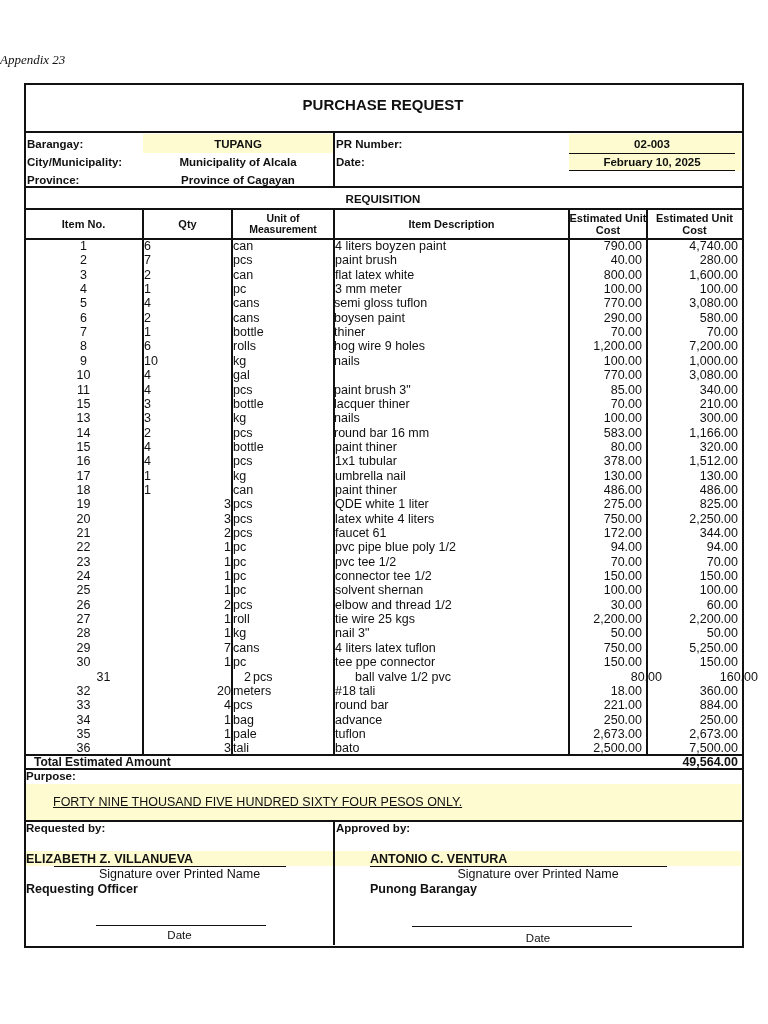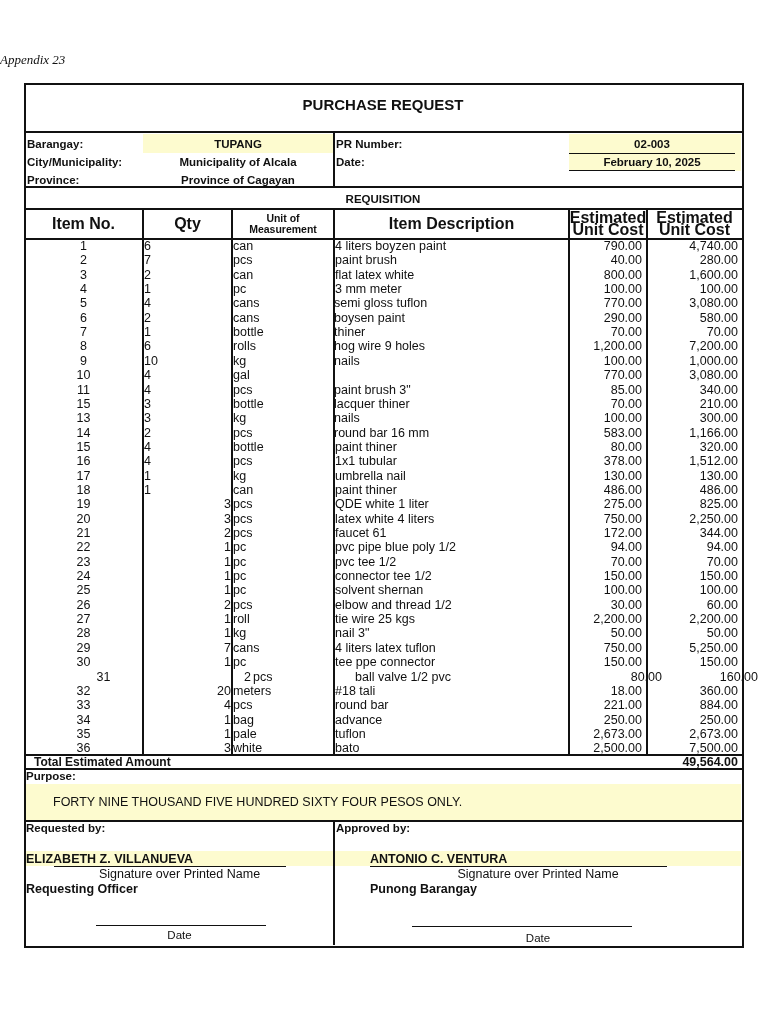--- a/index.html
+++ b/index.html
@@ -8,21 +8,21 @@
   .appendix { left:0; top:52px; width:741px; text-align:left; font-family:"Liberation Serif", serif; font-style:italic; font-size:13px; }
   .frame { left:24px; top:83px; width:716px; height:861px; border:2px solid #111; }
   .hline { position:absolute; height:0; border-top:2px solid #111; }
   .hline.thin { border-top:1px solid #111; }
   .vline { position:absolute; width:0; border-left:2px solid #111; }
   .title { left:24px; top:96px; width:718px; text-align:center; font-weight:bold; font-size:15px; }
   .lbl { font-weight:bold; font-size:11.5px; }
   .yellow { background:#fdfbcf; }
   .center { text-align:center; }
   .right { text-align:right; }
-  .hdr { font-weight:bold; font-size:16px; text-align:center; line-height:12px; display:flex; align-items:center; justify-content:center; }
+  .hdr { font-weight:bold; font-size:11px; text-align:center; line-height:12px; display:flex; align-items:center; justify-content:center; }
   .row { position:absolute; left:24px; width:718px; height:14.35px; font-size:12.5px; line-height:14px; }
   .row span { position:absolute; top:0; white-space:nowrap; }
   .c-no { left:0; width:119px; text-align:center; }
   .c-qty-l { left:120px; }
   .c-qty-r { left:119px; width:88px; text-align:right; }
   .c-unit { left:209px; }
   .c-desc-l { left:311px; }
   .c-desc-c { left:310px; width:235px; }
   .c-uc { left:545px; width:73px; text-align:right; }
   .c-cost { left:623px; width:91px; text-align:right; }
@@ -350,35 +350,35 @@
       <span class="c-no">35</span>
       <span class="c-qty-r">1</span>
       <span class="c-unit">pale</span>
       <span class="c-desc-l">tuflon</span>
       <span class="c-uc">2,673.00</span>
       <span class="c-cost">2,673.00</span>
     </div>
     <div class="row" style="top: 741.25px;">
       <span class="c-no">36</span>
       <span class="c-qty-r">3</span>
-      <span class="c-unit">white</span>
+      <span class="c-unit">tali</span>
       <span class="c-desc-l">bato</span>
       <span class="c-uc">2,500.00</span>
       <span class="c-cost">7,500.00</span>
     </div>
   </div>
 
 <div class="hline" style="left:24px;top:754px;width:718px;"></div>
 <div class="abs lbl" style="left:26px;top:755px;font-size:12px;padding-left:8px;">Total Estimated Amount</div>
 <div class="abs lbl right" style="left:600px;top:755px;width:138px;font-size:12.5px;">49,564.00</div>
 <div class="hline" style="left:24px;top:768px;width:718px;"></div>
 
 <div class="abs lbl" style="left:26px;top:770px;">Purpose:</div>
 <div class="abs yellow" style="left:26px;top:784px;width:715px;height:36px;"></div>
-<div class="abs" style="left:53px;top:795px;font-size:12.5px;">FORTY NINE THOUSAND FIVE HUNDRED SIXTY FOUR PESOS ONLY.</div>
+<div class="abs" style="left:53px;top:795px;font-size:12.5px;text-decoration:underline;">FORTY NINE THOUSAND FIVE HUNDRED SIXTY FOUR PESOS ONLY.</div>
 <div class="hline" style="left:24px;top:820px;width:718px;"></div>
 
 <div class="vline" style="left:333px;top:820px;height:125px;"></div>
 
 <div class="abs lbl" style="left:26px;top:822px;">Requested by:</div>
 <div class="abs yellow" style="left:26px;top:851px;width:307px;height:15px;"></div>
 <div class="abs signame" style="left:26px;top:852px;width:307px;">ELIZABETH Z. VILLANUEVA</div>
 <div class="hline thin" style="left:54px;top:866px;width:232px;"></div>
 <div class="abs small" style="left:26px;top:867px;width:307px;">Signature over Printed Name</div>
 <div class="abs signame" style="left:26px;top:882px;width:307px;">Requesting Officer</div>

